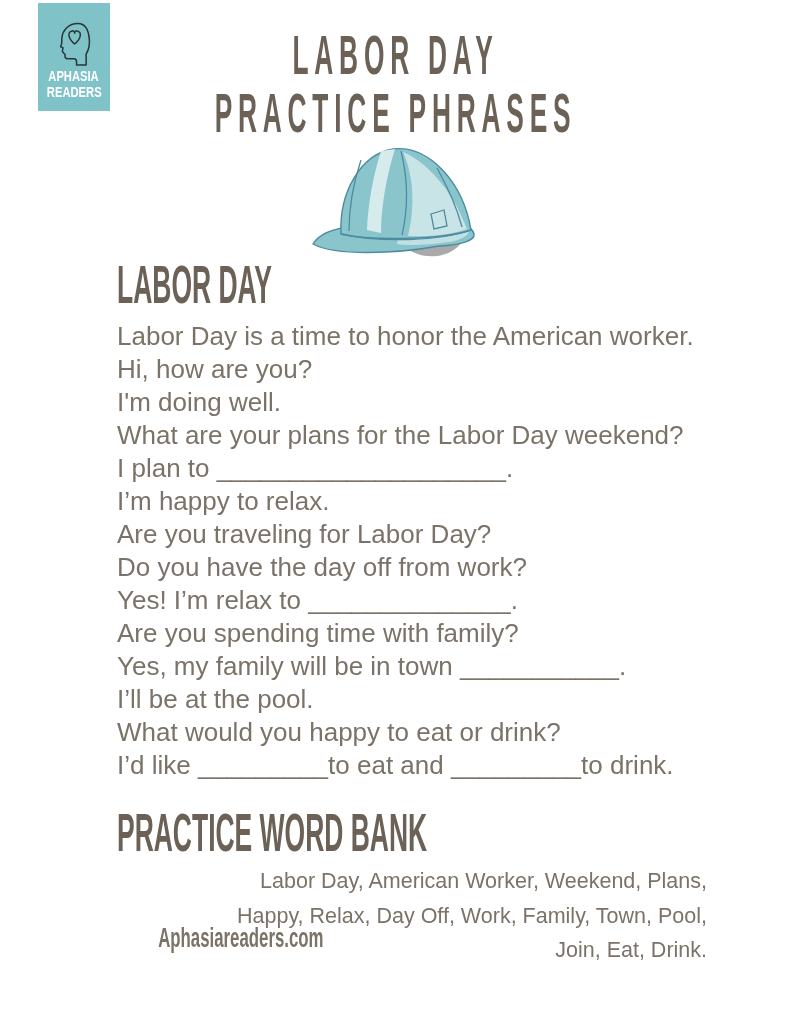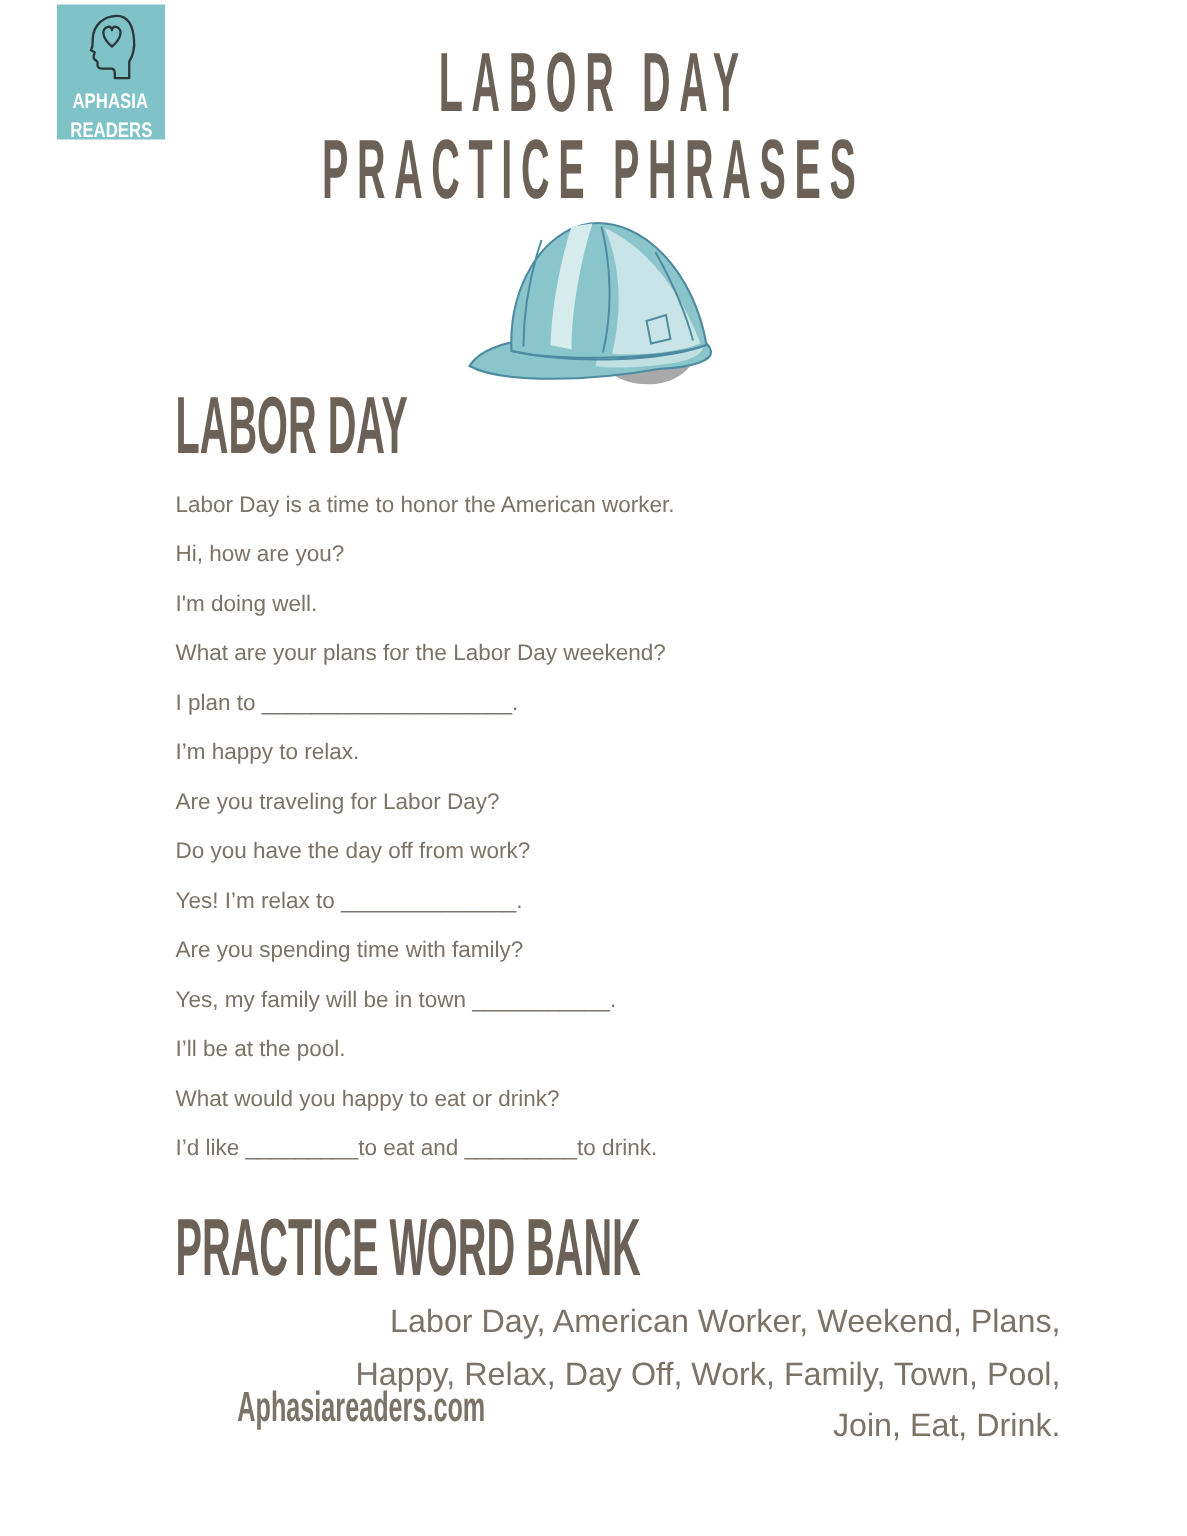--- a/index.html
+++ b/index.html
@@ -9,24 +9,24 @@
     width:791px; height:1024px;
     margin:0 auto;
     background:#ffffff;
     overflow:hidden;
     font-family:"Liberation Sans", sans-serif;
   }
 
   
   .logo-badge {
     position:absolute; left:38px; top:3px;
-    width:72px; height:90px;
+    width:72px; height:108px;
     background:#7fc3c8;
     display:flex; flex-direction:column;
-    align-items:center; justify-content:space-between;
+    align-items:center; justify-content:center;
     padding-top:5px;
   }
   .logo-badge svg { width:44px; height:46px; }
   .logo-text {
     margin-top:2px;
     color:#ffffff;
     font-weight:bold;
     font-size:14px; line-height:14px;
     text-align:center;
     transform:scaleX(0.8); transform-origin:center top;
@@ -59,21 +59,21 @@
   }
   .section-heading {
     font-size:54px; line-height:52px;
     font-weight:bold;
     color:#6b6157;
     transform:scaleX(0.49); transform-origin:left center;
     white-space:nowrap;
   }
   .phrases { margin-top:10px; }
   .phrase-line {
-    font-size:15px; line-height:33px;
+    font-size:26px; line-height:33px;
     color:#7b7268;
     white-space:nowrap;
   }
   .wordbank-heading { margin-top:24px; }
   .wordbank { margin-top:6px; }
   .wordbank-line {
     font-size:21.5px; line-height:34.5px;
     color:#7b7268;
     white-space:nowrap;
     text-align:right;

